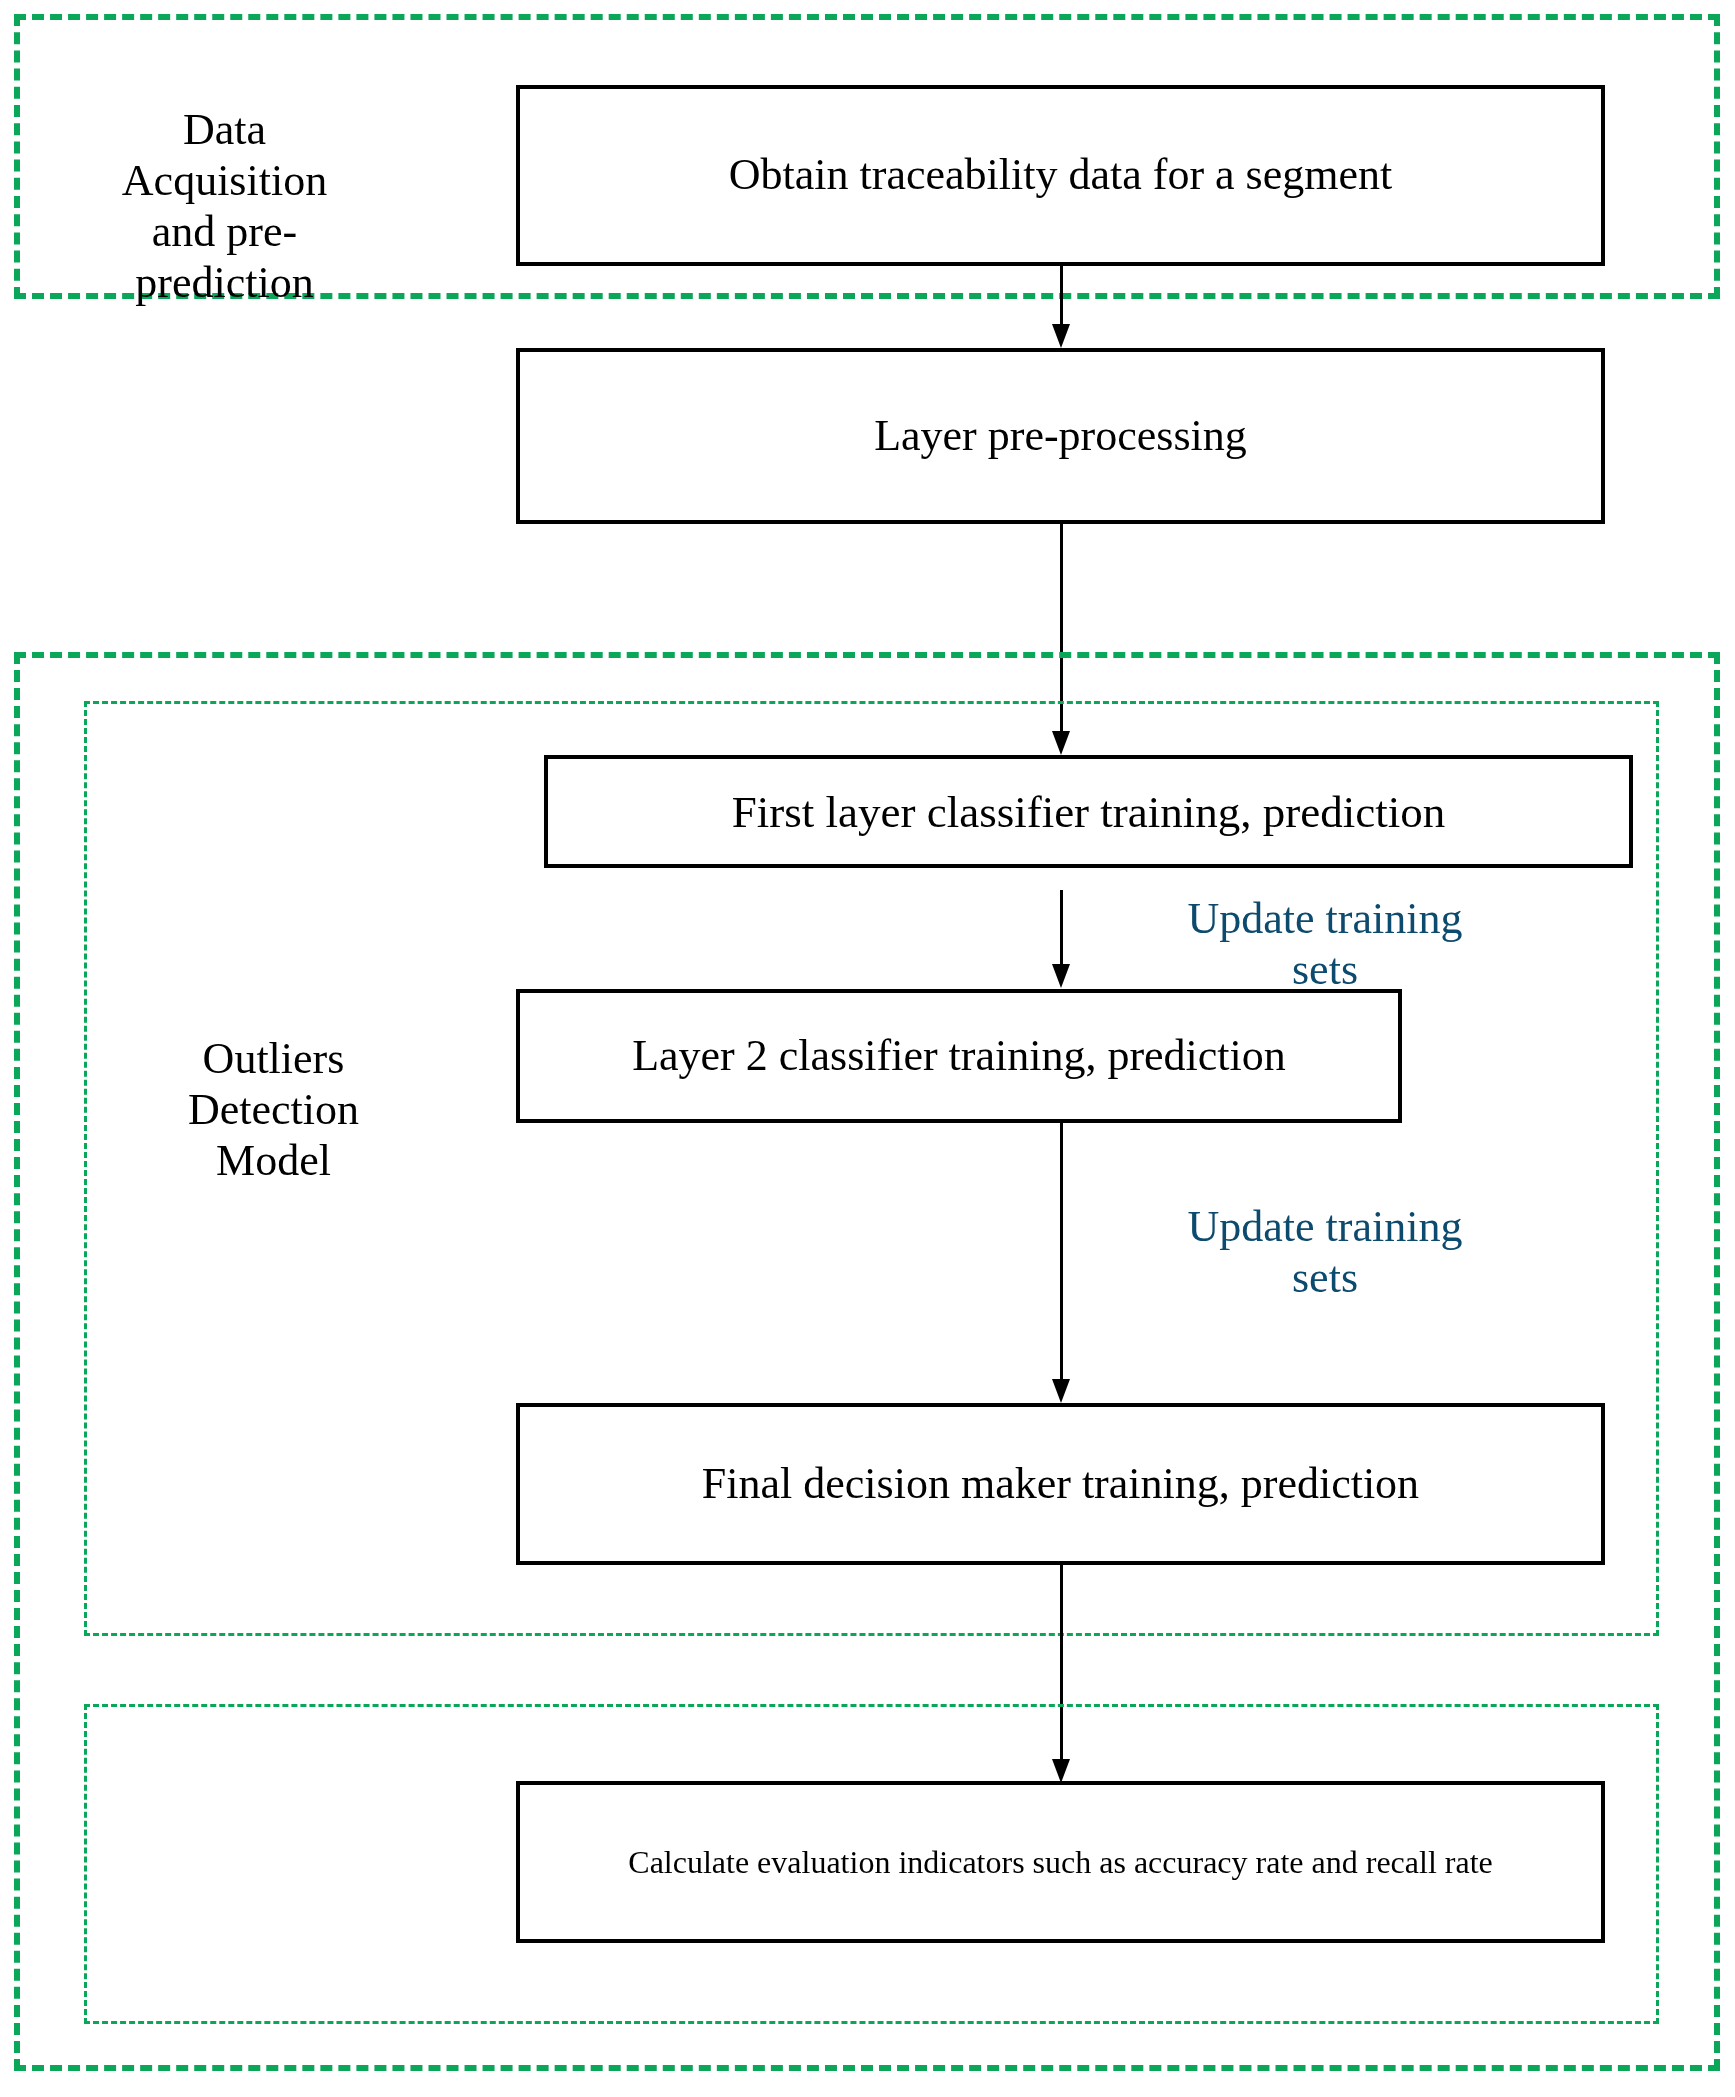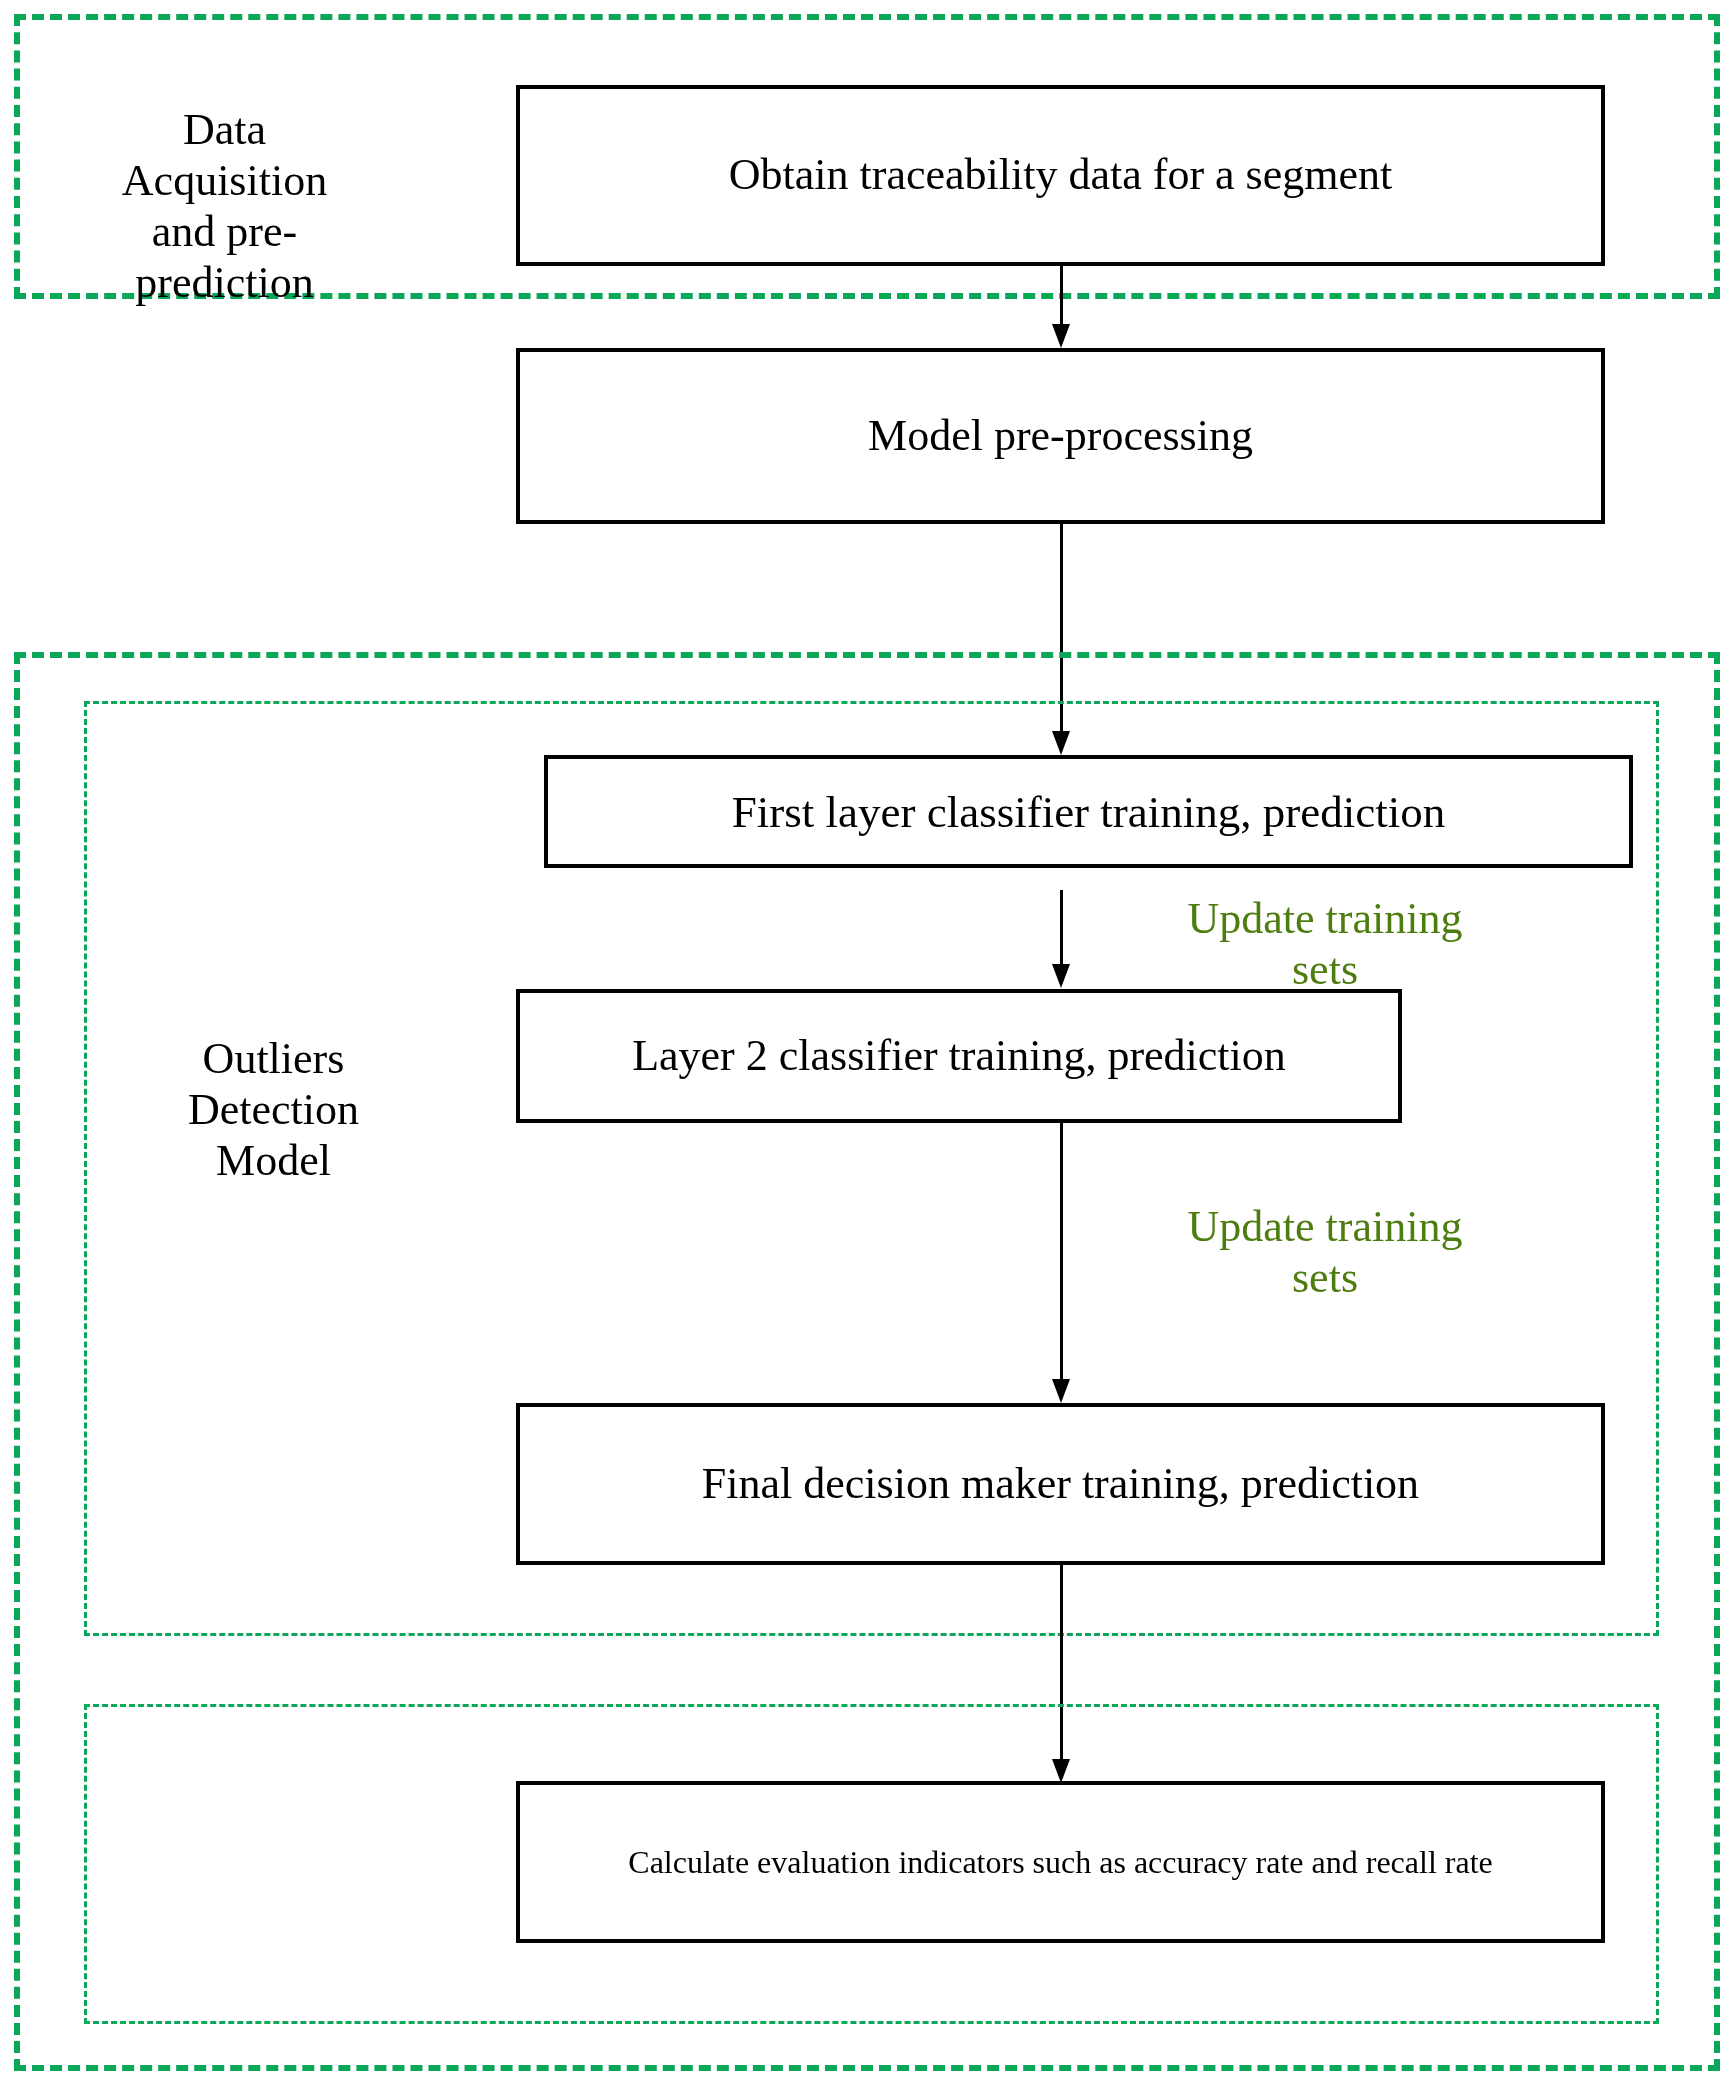--- a/index.html
+++ b/index.html
@@ -50,21 +50,21 @@
     border-left:9px solid transparent;
     border-right:9px solid transparent;
     border-top:24px solid #000;
   }
   
   .edge-label{
     position:absolute;
     text-align:center;
     line-height:1.15;
     white-space:pre-line;
-    color:#4d7c0f;
+    color:#0c4a6e;
   }
 </style>
 </head>
 <body>
 
 <div id="stage">
 
   <div class="panel outer" style="left:14px; top:14px; width:1706px; height:285px;"></div>
 
   <div class="group-label" style="left:35px; top:104px; width:379px; font-size:44px;">Data
@@ -75,21 +75,21 @@
   <div class="node" style="left:516px; top:85px; width:1089px; height:181px; font-size:44px;">
     <span>Obtain traceability data for a segment</span>
   </div>
 
   <div class="conn" style="left:1060px; top:266px; height:82px;">
     <div class="shaft" style="height:58px;"></div>
     <div class="head" style="top:58px;"></div>
   </div>
 
   <div class="node" style="left:516px; top:348px; width:1089px; height:176px; font-size:44px;">
-    <span>Model pre-processing</span>
+    <span>Layer pre-processing</span>
   </div>
 
   <div class="conn" style="left:1060px; top:523px; height:232px;">
     <div class="shaft" style="height:208px;"></div>
     <div class="head" style="top:208px;"></div>
   </div>
 
   <div class="panel outer" style="left:14px; top:652px; width:1706px; height:1419px;"></div>
 
   <div class="panel inner" style="left:84px; top:701px; width:1575px; height:935px;"></div>

